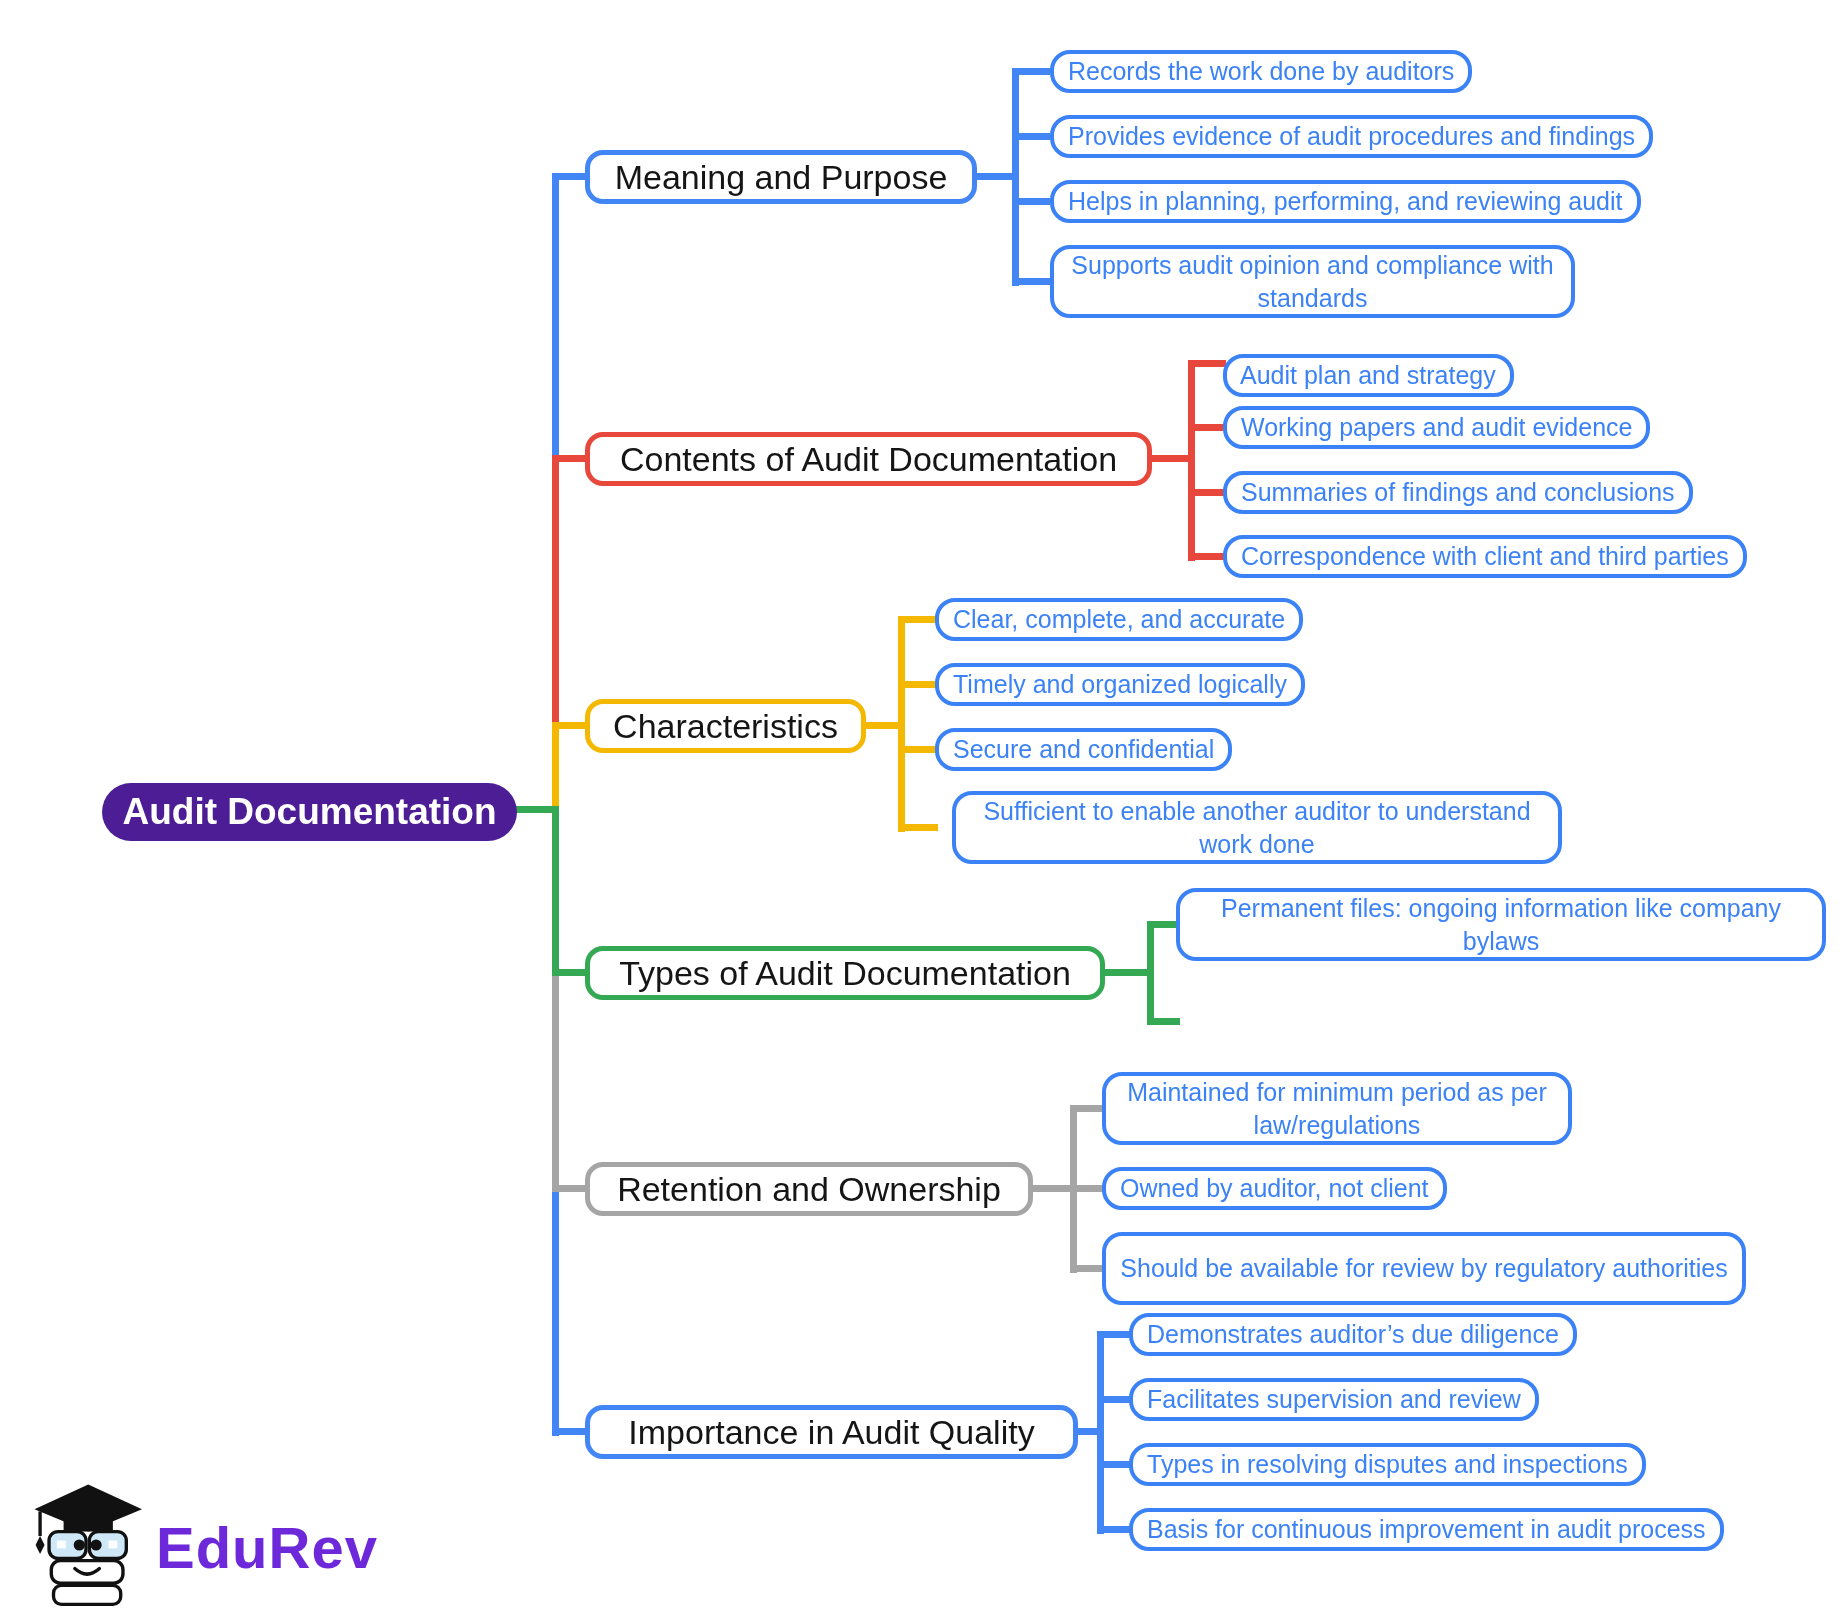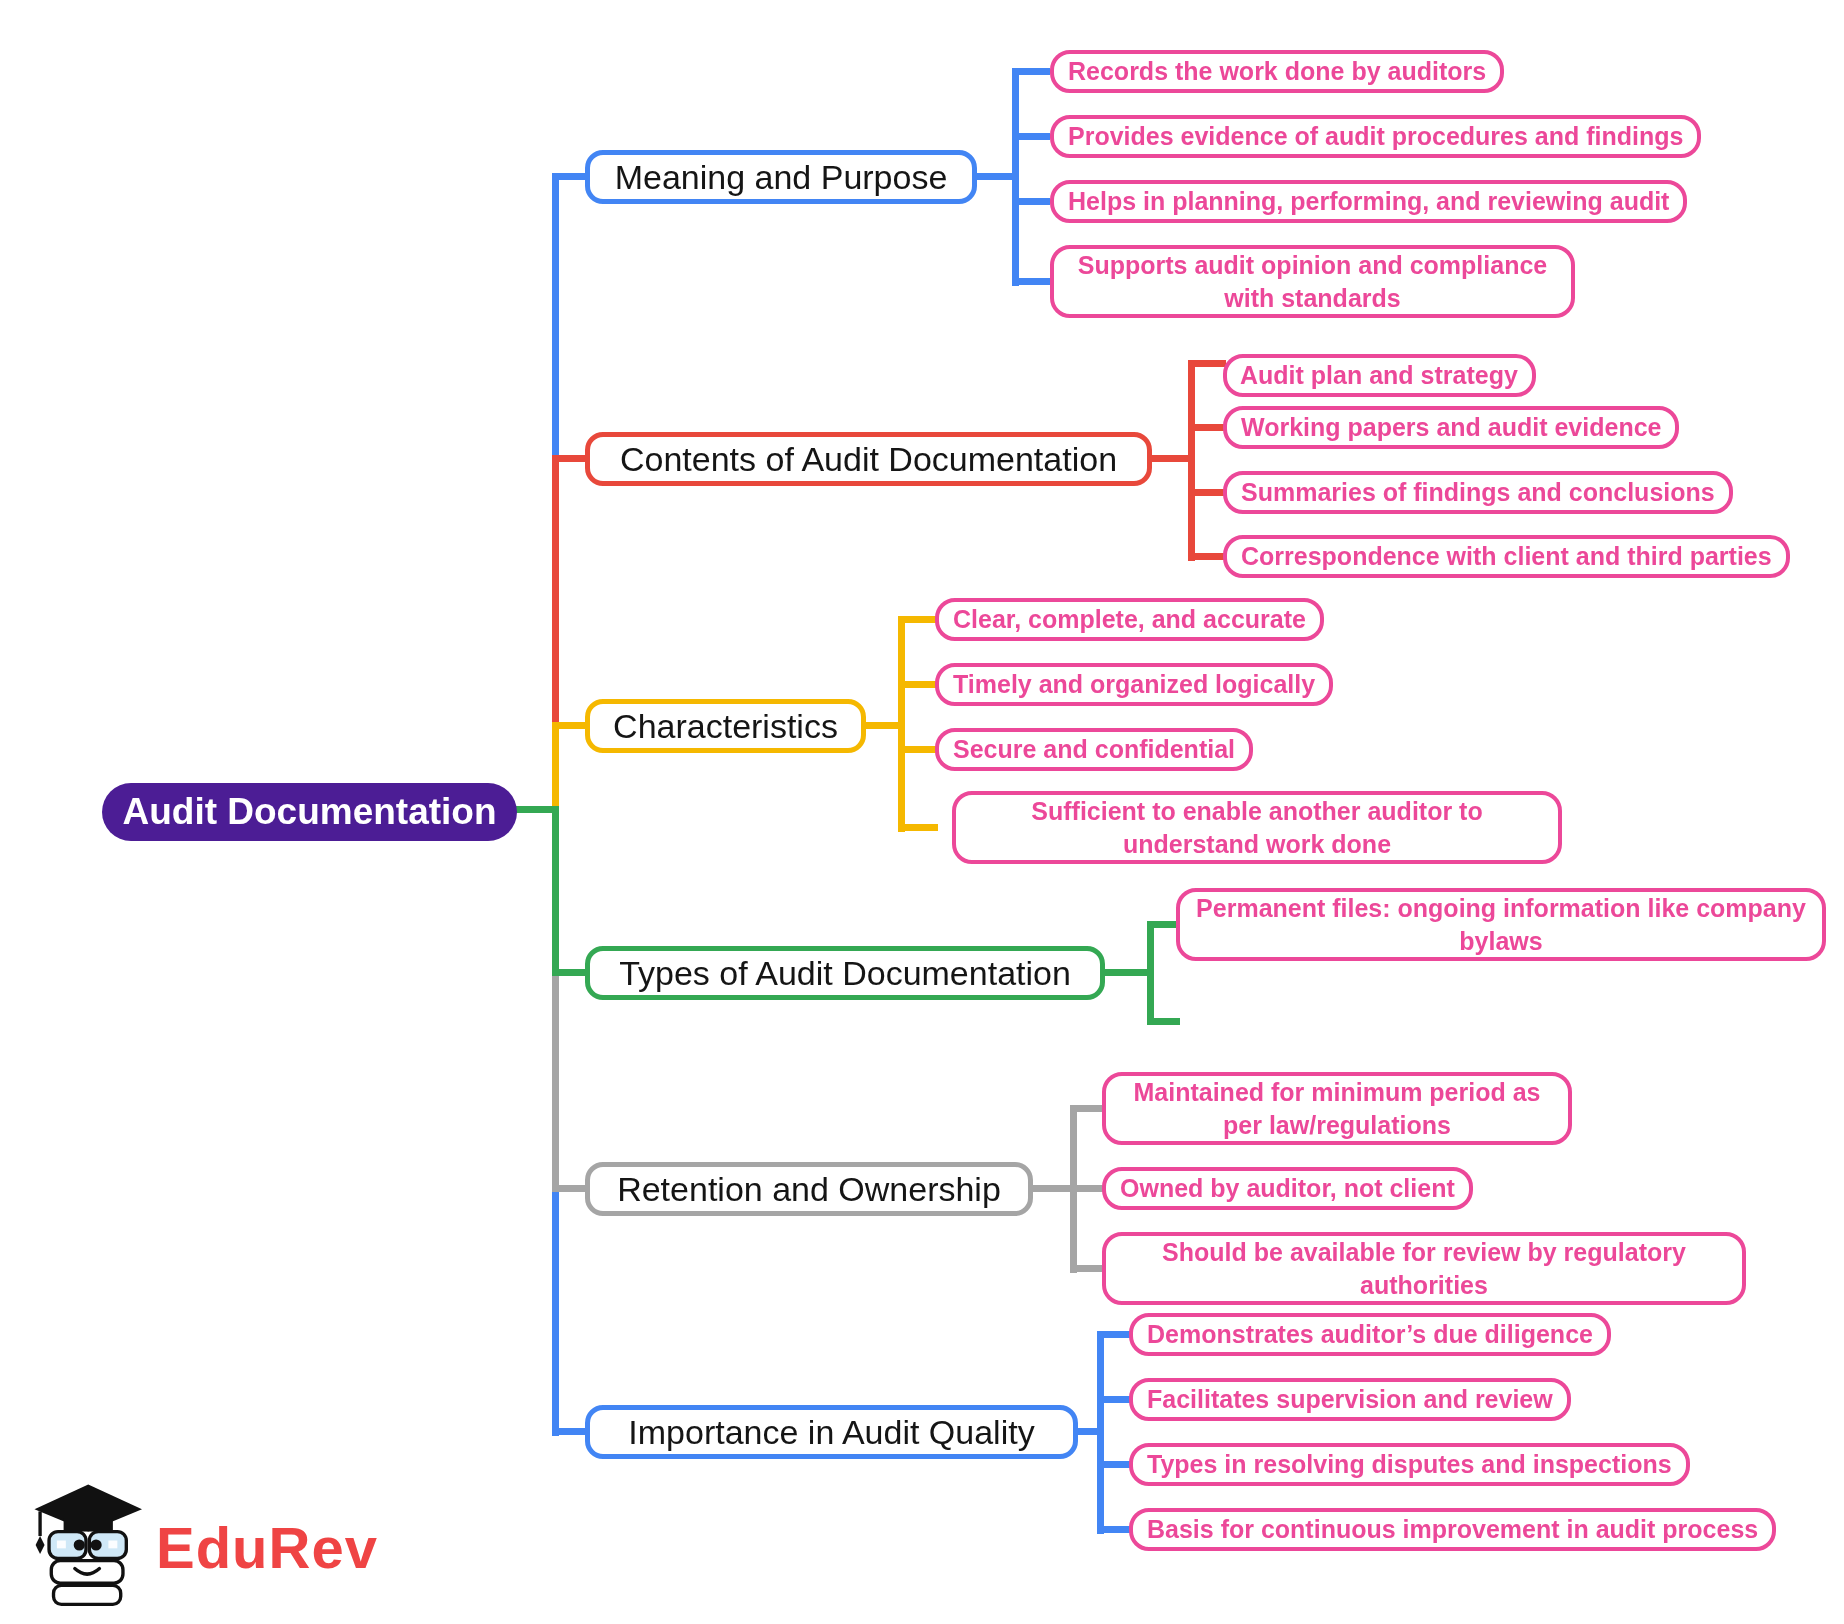--- a/index.html
+++ b/index.html
@@ -19,31 +19,31 @@
     font-size:34px;color:#151515;white-space:nowrap;
   }
   .bd-blue{border-color:#4285F4;}
   .bd-red{border-color:#E8483B;}
   .bd-yellow{border-color:#F5B800;}
   .bd-green{border-color:#34A853;}
   .bd-gray{border-color:#A5A5A5;}
   .leaf{
     position:absolute;display:flex;align-items:center;justify-content:center;
     height:43px;box-sizing:border-box;background:#fff;border:4px solid;border-radius:20px;
-    padding:0 14px;font-size:25px;color:#ec4899;white-space:nowrap;text-align:center;font-weight:bold;
+    padding:0 14px;font-size:25px;color:#3b82f6;white-space:nowrap;text-align:center;
   }
   .leaf.wrap{white-space:normal;line-height:1.3;height:73px;padding:0 14px;}
   #root-node{
     position:absolute;left:102px;top:783px;width:415px;height:58px;
     display:flex;align-items:center;justify-content:center;
     background:#4c1d95;color:#fff;font-weight:bold;font-size:37px;border-radius:29px;
   }
   #logo{position:absolute;left:30px;top:1482px;display:flex;align-items:center;}
   #logo .logo-bg{position:absolute;left:110px;top:-6px;width:260px;height:148px;background:#fafafa;z-index:-1;}
-  #logo-text{font-size:58px;font-weight:bold;color:#ef4444;margin-left:14px;letter-spacing:1px;}
+  #logo-text{font-size:58px;font-weight:bold;color:#6d28d9;margin-left:14px;letter-spacing:1px;}
 </style>
 </head>
 <body>
 
 <div id="canvas">
 
   <div class="line bg-blue" style="left:552px;top:173px;width:7px;height:290px;"></div>
   <div class="line bg-red" style="left:552px;top:455px;width:7px;height:275px;"></div>
   <div class="line bg-yellow" style="left:552px;top:722px;width:7px;height:92px;"></div>
   <div class="line bg-green" style="left:552px;top:806px;width:7px;height:171px;"></div>

